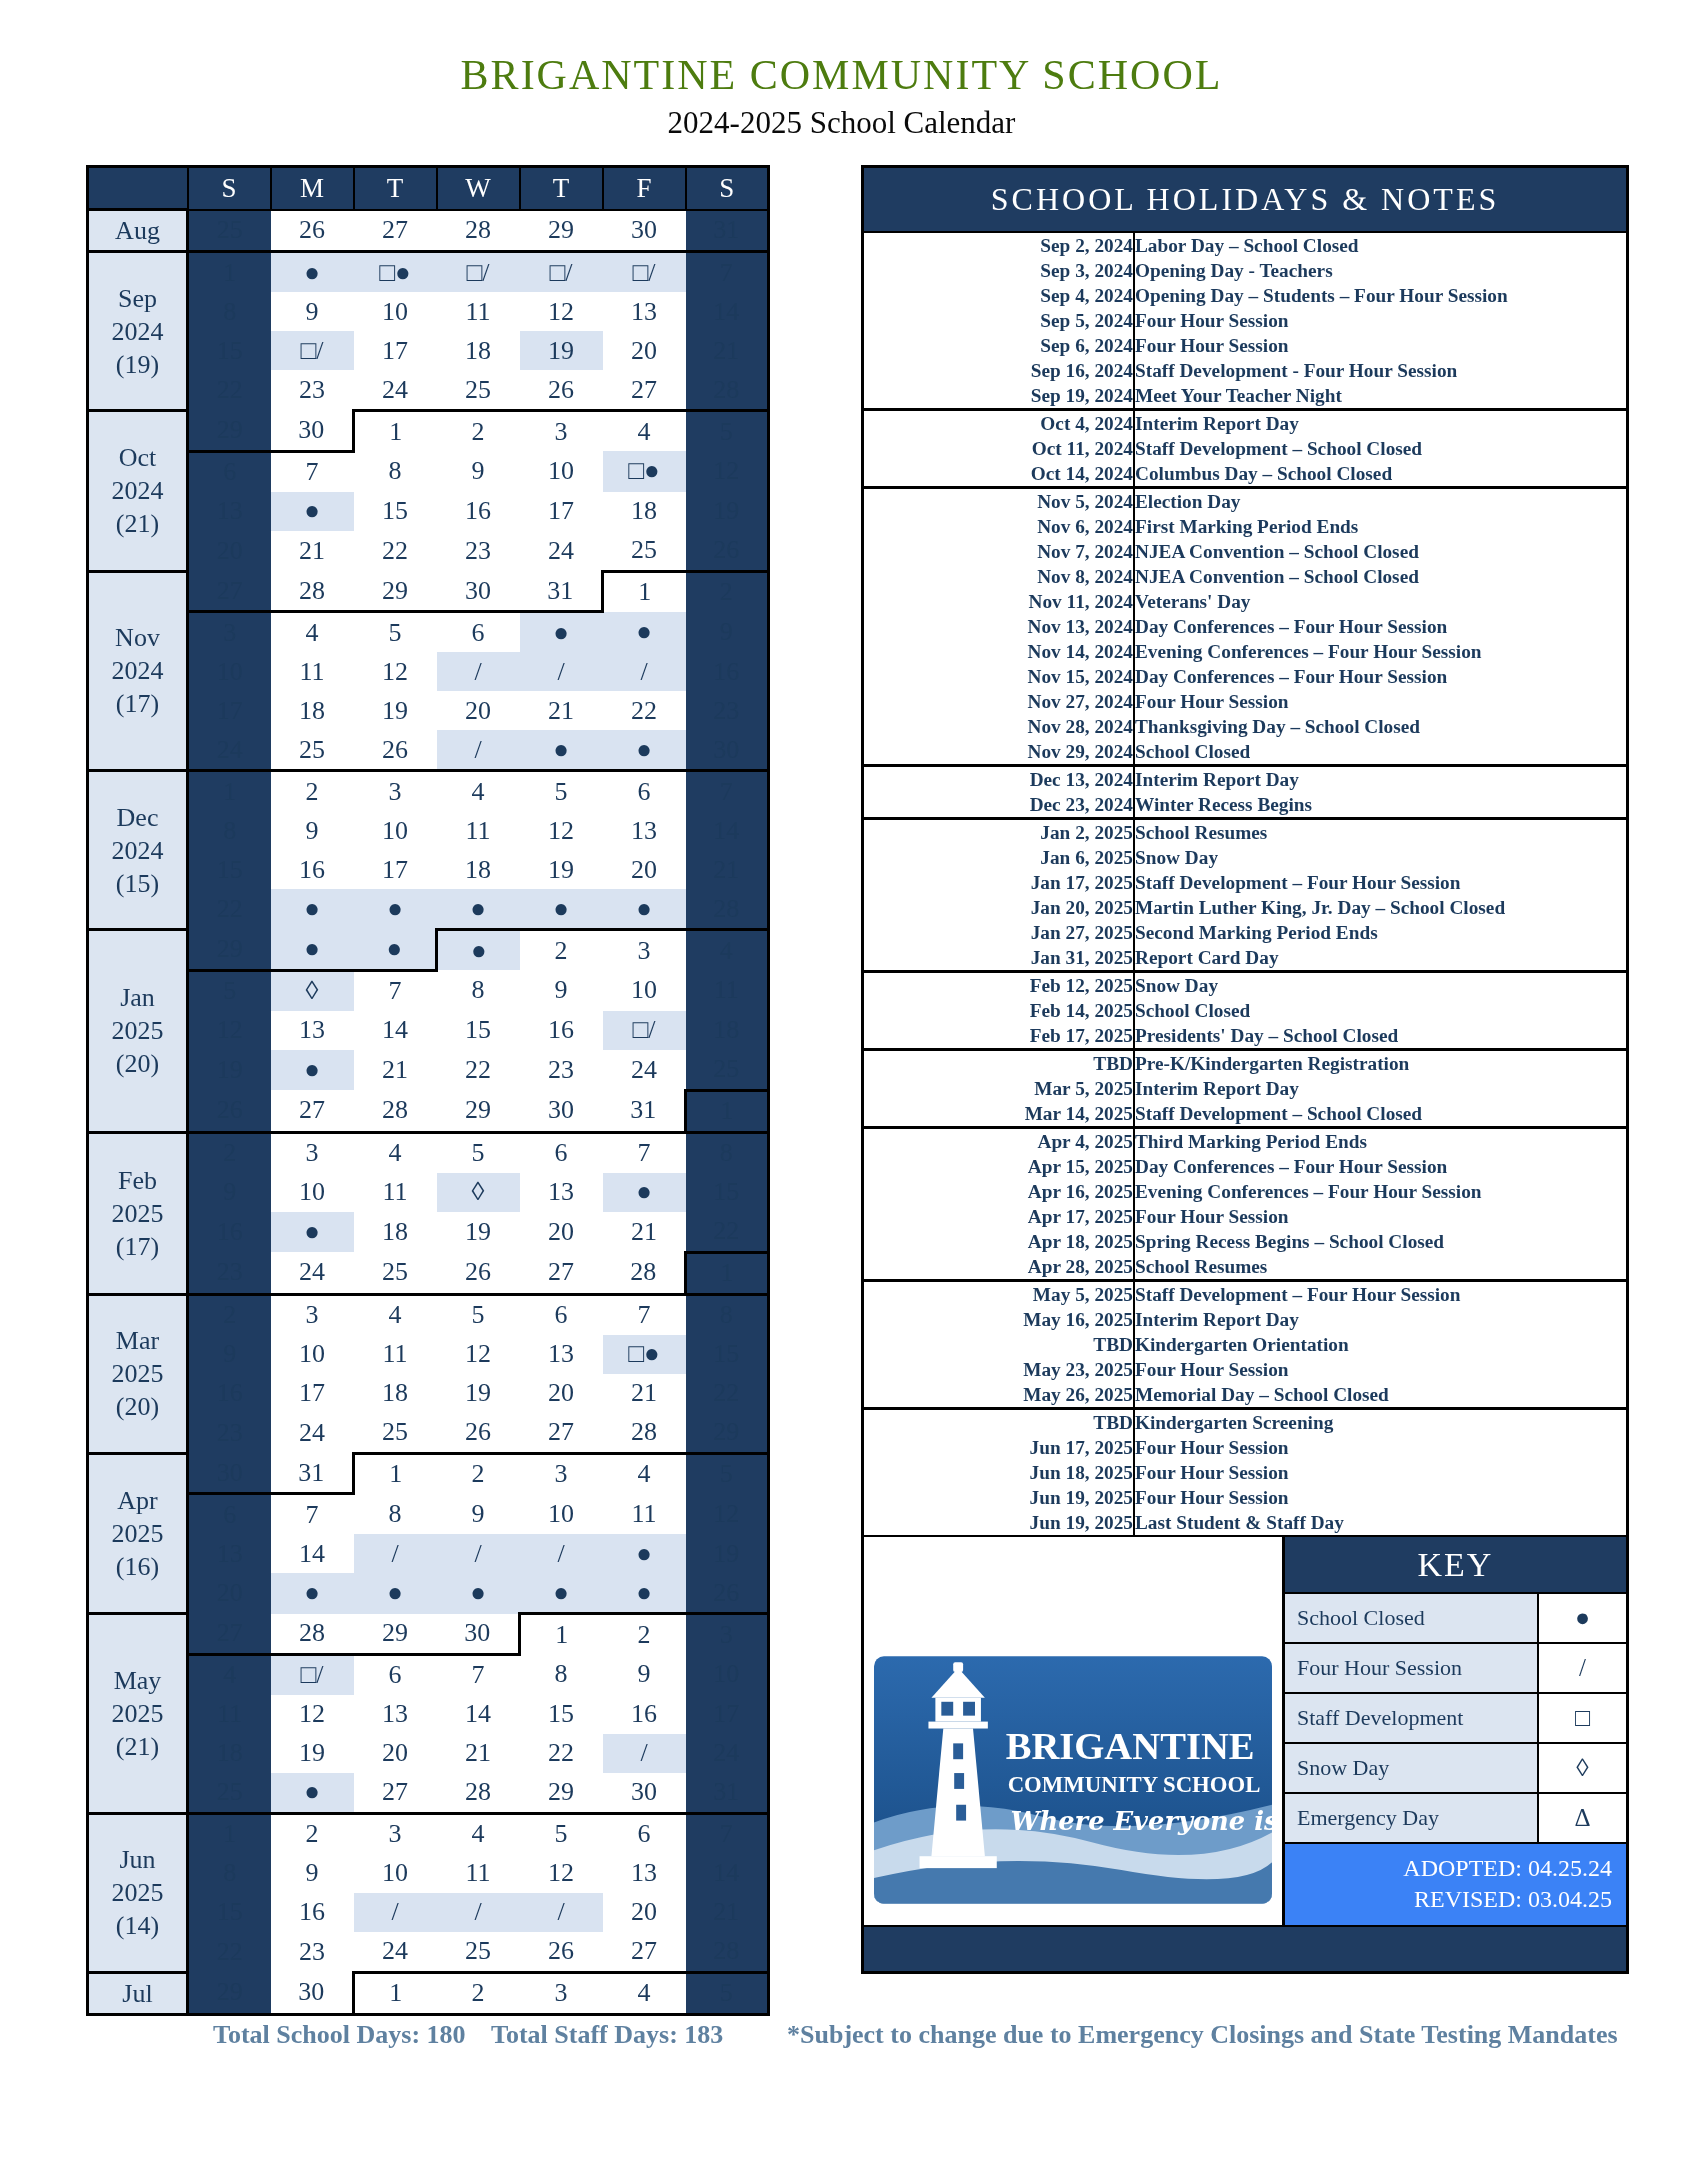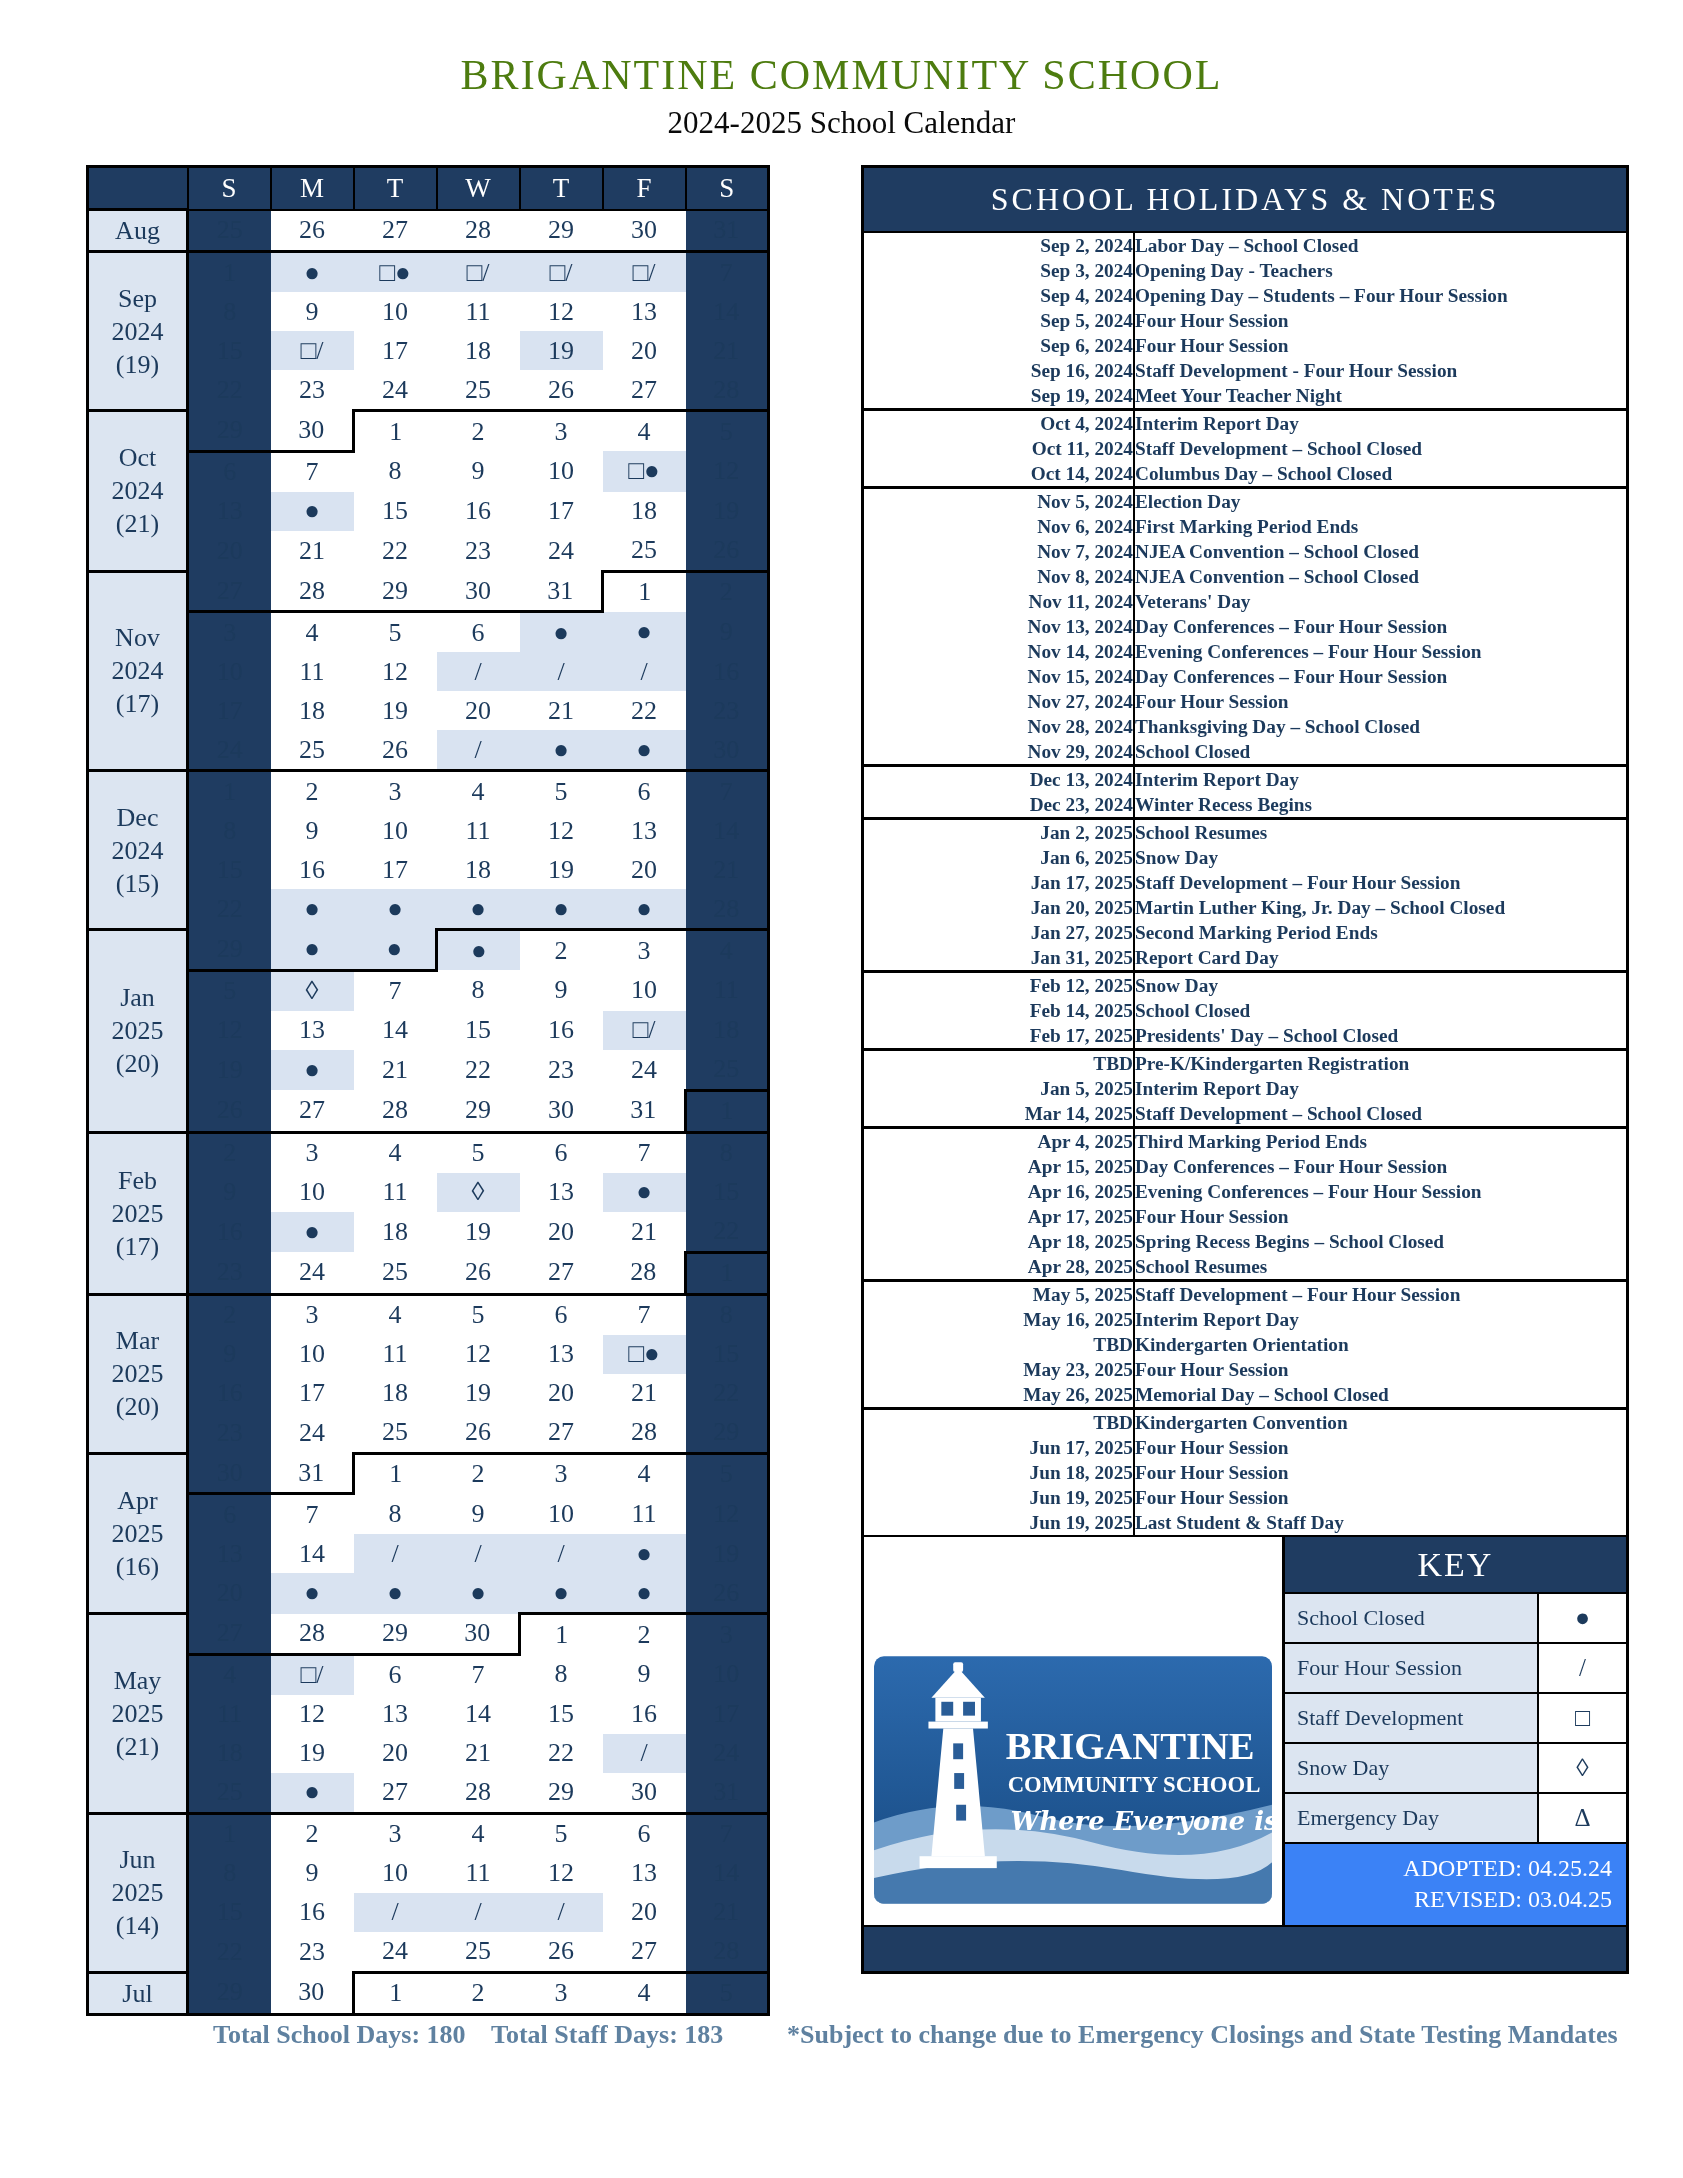--- a/index.html
+++ b/index.html
@@ -680,21 +680,21 @@
           </tr>
           <tr>
             <td class="dt">Feb 17, 2025</td>
             <td class="ds">Presidents' Day – School Closed</td>
           </tr>
           <tr>
             <td class="dt gt">TBD</td>
             <td class="ds gt">Pre-K/Kindergarten Registration</td>
           </tr>
           <tr>
-            <td class="dt">Jan 5, 2025</td>
+            <td class="dt">Mar 5, 2025</td>
             <td class="ds">Interim Report Day</td>
           </tr>
           <tr>
             <td class="dt">Mar 14, 2025</td>
             <td class="ds">Staff Development – School Closed</td>
           </tr>
           <tr>
             <td class="dt gt">Apr 4, 2025</td>
             <td class="ds gt">Third Marking Period Ends</td>
           </tr>
@@ -733,21 +733,21 @@
           <tr>
             <td class="dt">May 23, 2025</td>
             <td class="ds">Four Hour Session</td>
           </tr>
           <tr>
             <td class="dt">May 26, 2025</td>
             <td class="ds">Memorial Day – School Closed</td>
           </tr>
           <tr>
             <td class="dt gt">TBD</td>
-            <td class="ds gt">Kindergarten Convention</td>
+            <td class="ds gt">Kindergarten Screening</td>
           </tr>
           <tr>
             <td class="dt">Jun 17, 2025</td>
             <td class="ds">Four Hour Session</td>
           </tr>
           <tr>
             <td class="dt">Jun 18, 2025</td>
             <td class="ds">Four Hour Session</td>
           </tr>
           <tr>

